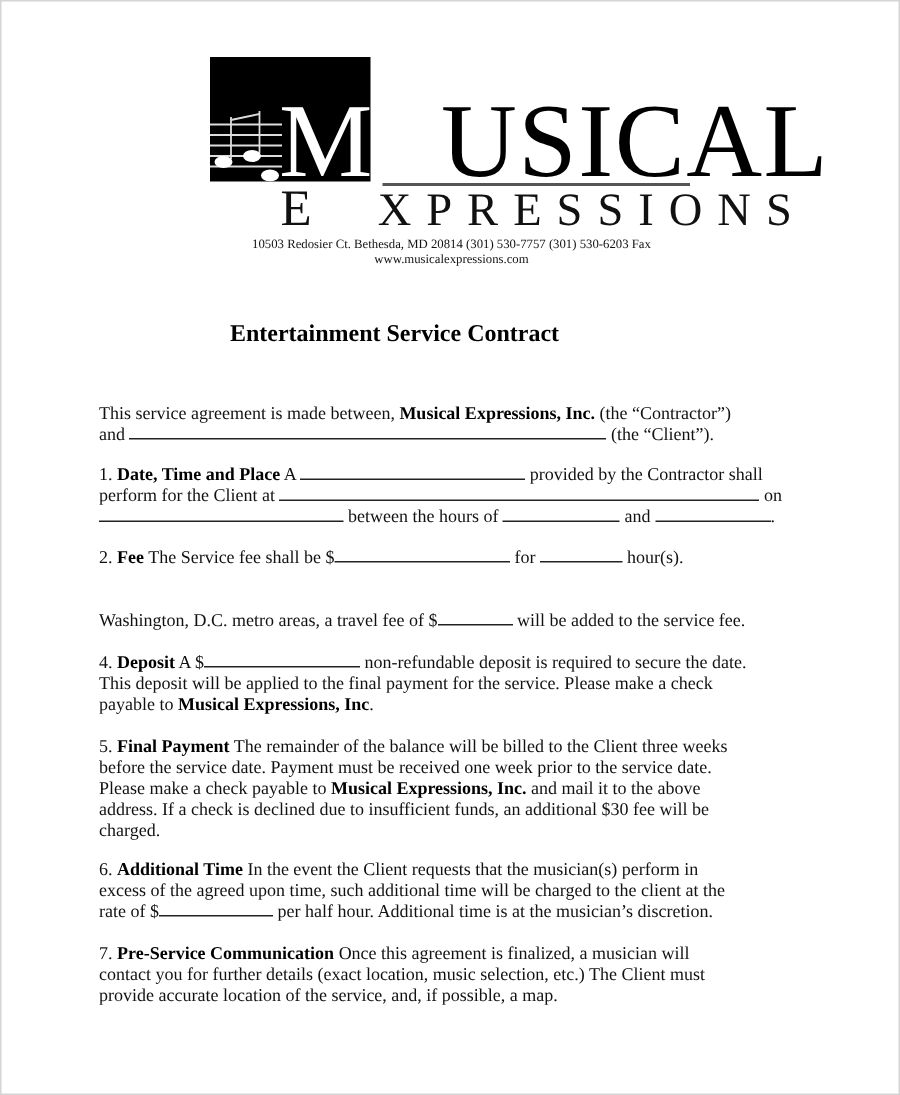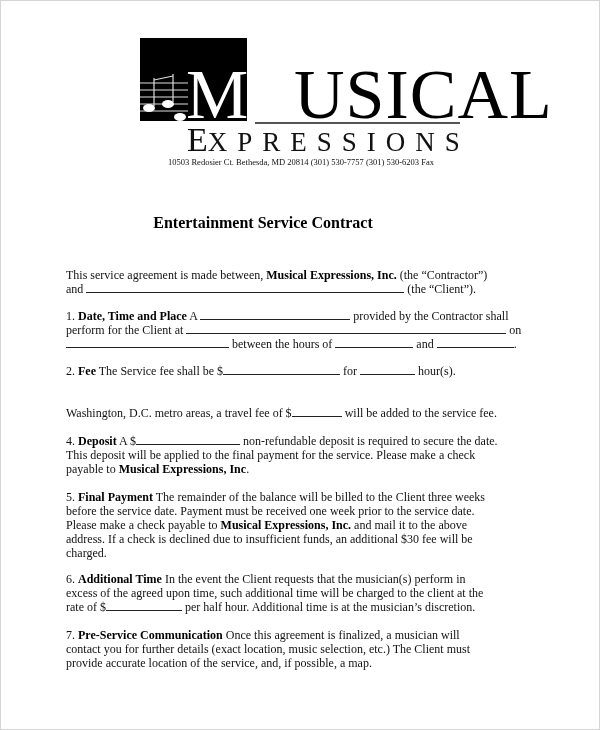--- a/index.html
+++ b/index.html
@@ -24,21 +24,21 @@
     color: #000; letter-spacing: 1px; padding-left: 46px;
   }
   .logo-rule {
     position: absolute; left: 254px; top: 121px; width: 205px; height: 2px; background: #555;
   }
   .logo-exp {
     position: absolute; left: 186px; top: 124px;
     font-family: "Liberation Serif", serif; color: #111; line-height: 30px; white-space: nowrap;
   }
   .logo-exp .big { font-size: 34px; }
-  .logo-exp .small { font-size: 27px; letter-spacing: 10px; }
+  .logo-exp .small { font-size: 31px; letter-spacing: 10px; margin-left: 44px; }
   .addr {
     position: absolute; left: 0; width: 600px; text-align: center;
     font-family: "Liberation Serif", serif; font-size: 8.5px; color: #111; white-space: nowrap;
   }
   .title {
     position: absolute; left: 0; width: 524px; top: 213px; text-align: center;
     font-family: "Liberation Serif", serif; font-weight: bold; font-size: 16px; color: #000;
   }
   .ln {
     position: absolute; left: 65px; white-space: nowrap;
@@ -68,20 +68,21 @@
       <ellipse cx="28" cy="66" rx="6" ry="4" fill="#fff"></ellipse>
       <ellipse cx="40" cy="79" rx="6" ry="4" fill="#fff"></ellipse>
     </svg>
   </div>
   <div class="logo-m">M</div>
   <div class="logo-usical">USICAL</div>
   <div class="logo-rule"></div>
   <div class="logo-exp"><span class="big">E</span><span class="small">XPRESSIONS</span></div>
 
   <div class="addr" style="top:156px;">10503 Redosier Ct. Bethesda, MD 20814 (301) 530-7757 (301) 530-6203 Fax</div>
+  <div class="addr" style="top:166px;">www.musicalexpressions.com</div>
 
   <div class="title">Entertainment Service Contract</div>
 
   <div class="ln" style="top:267px;"><span>This service agreement is made between, </span><b>Musical Expressions, Inc.</b><span> (the “Contractor”)</span></div>
   <div class="ln" style="top:281px;"><span>and </span><span class="blank" style="width:318px"></span><span> (the “Client”).</span></div>
 
   <div class="ln" style="top:308px;"><span>1. </span><b>Date, Time and Place</b><span> A </span><span class="blank" style="width:150px"></span><span> provided by the Contractor shall</span></div>
   <div class="ln" style="top:322px;"><span>perform for the Client at </span><span class="blank" style="width:320px"></span><span> on</span></div>
   <div class="ln" style="top:336px;"><span class="blank" style="width:163px"></span><span> between the hours of </span><span class="blank" style="width:78px"></span><span> and </span><span class="blank" style="width:77px"></span><span>.</span></div>
 

